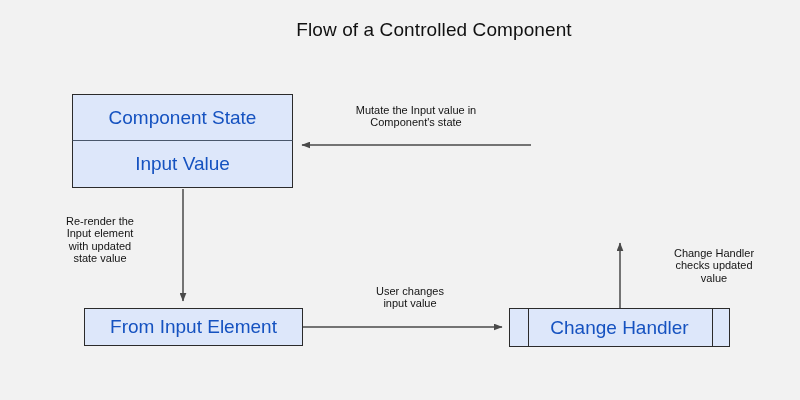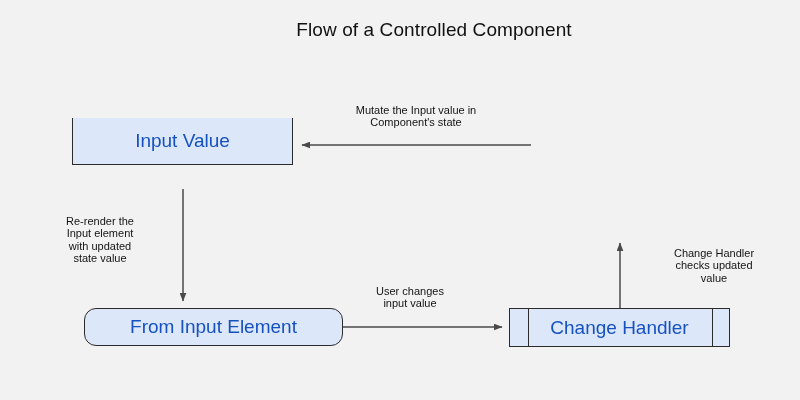--- a/index.html
+++ b/index.html
@@ -80,24 +80,23 @@
     border-bottom: 0.9px solid #49576b;
   }
   .split-cell.bottom {
     border-bottom: 1.3px solid #2b2b2b;
   }
 
   
   #node-from-input-element {
     left: 84px;
     top: 308px;
-    width: 259px;
+    width: 219px;
     height: 38px;
     font-size: 19px;
-    border-radius: 12px;
   }
 
   
   #node-change-handler {
     left: 509px;
     top: 308px;
     width: 221px;
     height: 39px;
     font-size: 19px;
     position: absolute;
@@ -197,20 +196,21 @@
     <g>
       <path d="M 303 327 L 502 327" stroke="#4a4a4a" stroke-width="1.5" fill="none" marker-end="url(#arrowhead)"></path>
     </g>
 
     <g>
       <path d="M 620 308 L 620 243" stroke="#4a4a4a" stroke-width="1.5" fill="none" marker-end="url(#arrowhead)"></path>
     </g>
   </svg>
 
   <div class="node" id="node-component-state">
+    <div class="split-cell top">Component State</div>
     <div class="split-cell bottom">Input Value</div>
   </div>
 
   <div class="node" id="node-from-input-element">From Input Element</div>
 
   <div class="node" id="node-change-handler">
     <span class="cd-bar left"></span>
     <span class="cd-bar right"></span>
     <span class="cd-label">Change Handler</span>
   </div>

